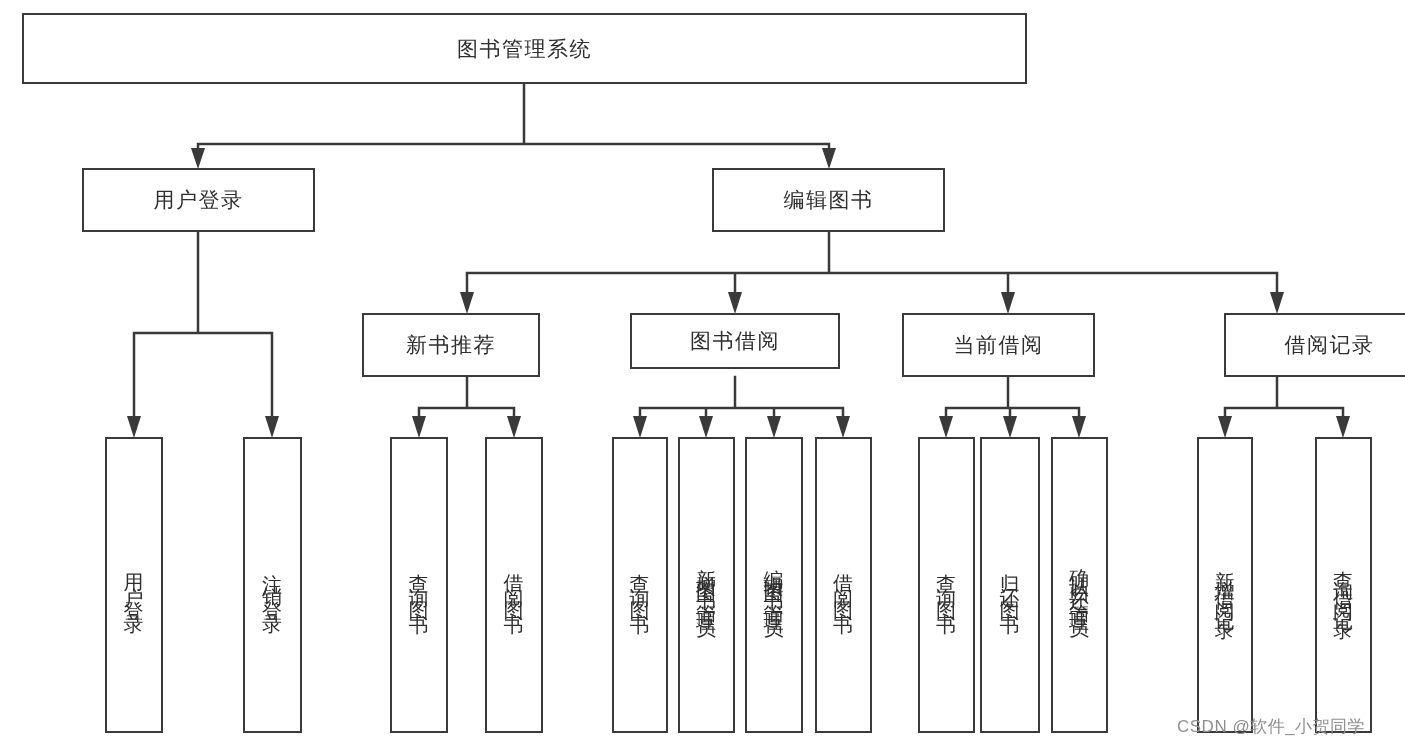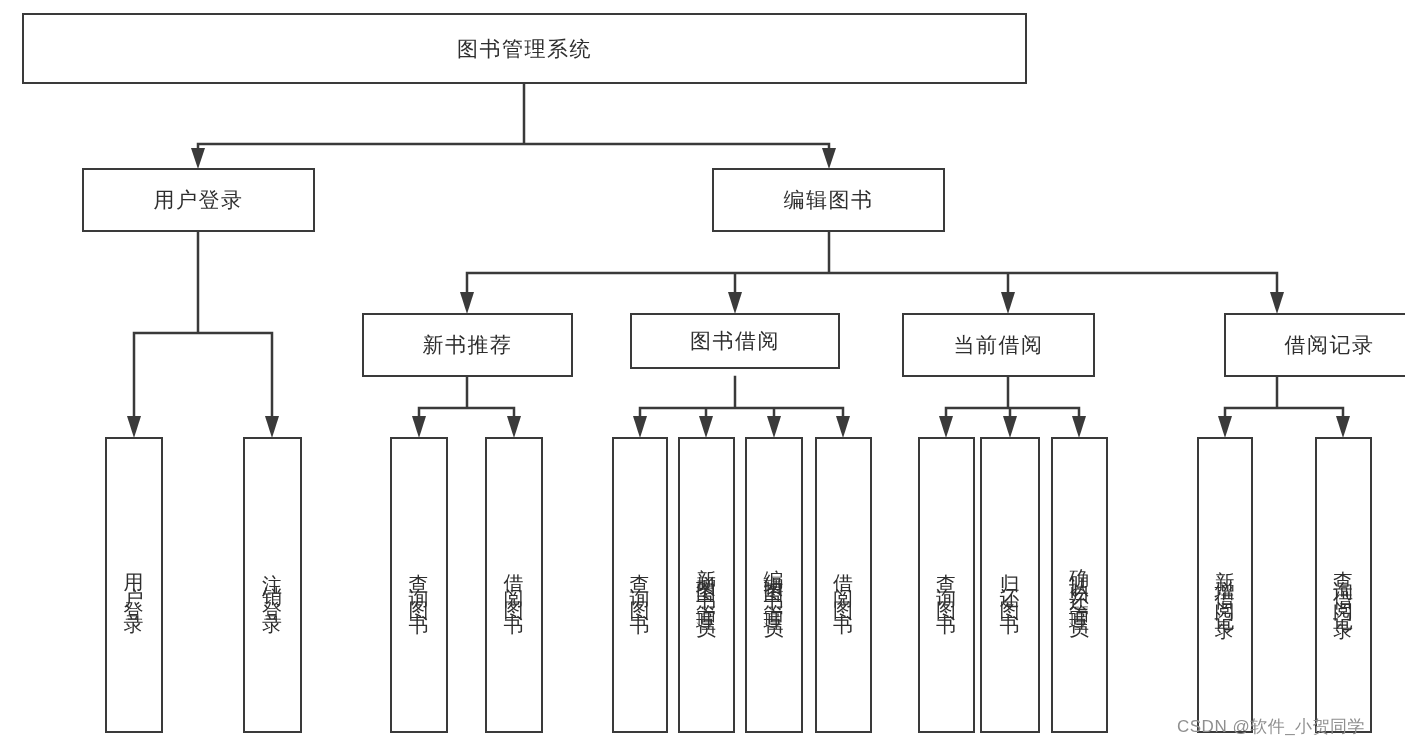--- a/index.html
+++ b/index.html
@@ -69,21 +69,21 @@
     <span>图书管理系统</span>
   </div>
 
   <div class="box hbox" style="left:82px;top:168px;width:233px;height:64px">
     <span>用户登录</span>
   </div>
   <div class="box hbox" style="left:712px;top:168px;width:233px;height:64px">
     <span>编辑图书</span>
   </div>
 
-  <div class="box hbox" style="left:362px;top:313px;width:211px;height:64px">
+  <div class="box hbox" style="left:362px;top:313px;width:178px;height:64px">
     <span>新书推荐</span>
   </div>
   <div class="box hbox" style="left:630px;top:313px;width:210px;height:56px">
     <span>图书借阅</span>
   </div>
   <div class="box hbox" style="left:902px;top:313px;width:193px;height:64px">
     <span>当前借阅</span>
   </div>
   <div class="box hbox" style="left:1224px;top:313px;width:211px;height:64px">
     <span>借阅记录</span>

